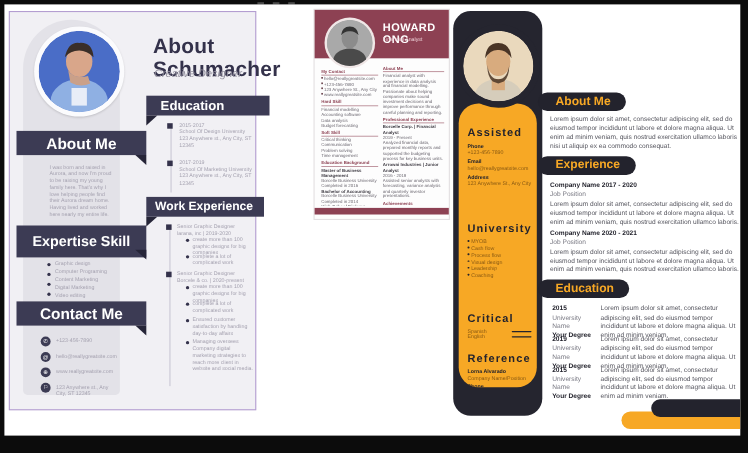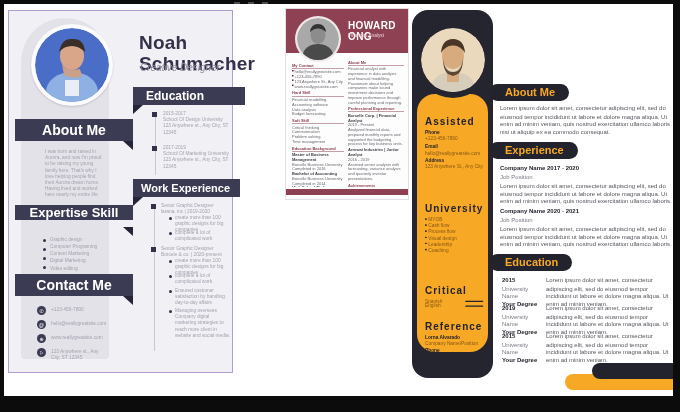--- a/index.html
+++ b/index.html
@@ -98,21 +98,21 @@
           <ellipse cx="37" cy="64" rx="26" ry="20" fill="#8fb0e3"></ellipse>
           <rect x="30" y="52" width="14" height="16" fill="#e8edf7"></rect>
           <ellipse cx="37" cy="28" rx="12" ry="14" fill="#d9a68a"></ellipse>
           <path d="M24 24 Q27 10 37 11 Q49 10 50 24 Q44 18 37 18 Q29 18 24 24 Z" fill="#3a2e28"></path>
           <path d="M27 36 Q32 44 45 41 L47 48 Q38 52 29 47 Z" fill="#caa089"></path>
         </svg>
       </div>
     </div>
 
     <div class="lname">
-      <div>Noah</div>
+      <div>About</div>
       <div>Schumacher</div>
     </div>
     <div class="lsub">Creative Designer</div>
 
     <div class="ribbon" style="left:124px;top:76px;width:99px;height:18px;font-size:12px;padding-left:13px;">Education</div>
     <div class="fold lt" style="left:124px;top:94px;"></div>
 
     <div class="vline" style="left:146px;top:102px;height:62px;"></div>
     <div class="sqbul" style="left:143px;top:101px;"></div>
     <div class="abs" style="left:154px;top:100px;width:68px;">
@@ -174,21 +174,21 @@
     <div class="abs" style="left:166px;top:297px;width:56px;">
       <div class="s60 ltxt">Managing oversees Company digital marketing strategies to reach more client in website and social media.</div>
       </div>
 
     <div class="ribbon ctr" style="left:6px;top:108px;width:118px;height:22px;font-size:14px;">About Me</div>
     <div class="fold rt" style="left:114px;top:130px;"></div>
     <div class="abs" style="left:36px;top:138px;width:58px;">
       <div class="s60 ltxt">I was born and raised in Aurora, and now I'm proud to be raising my young family here. That's why I love helping people find their Aurora dream home. Having lived and worked here nearly my entire life.</div>
     </div>
 
-    <div class="ribbon ctr" style="left:6px;top:194px;width:118px;height:15px;font-size:13px;">Expertise Skill</div>
+    <div class="ribbon ctr" style="left:6px;top:194px;width:118px;height:29px;font-size:13px;">Expertise Skill</div>
     <div class="fold rt" style="left:114px;top:216px;"></div>
     <div class="dotbul" style="left:34px;top:228px;"></div>
     <div class="dotbul" style="left:34px;top:237px;"></div>
     <div class="dotbul" style="left:34px;top:246px;"></div>
     <div class="dotbul" style="left:34px;top:255px;"></div>
     <div class="dotbul" style="left:34px;top:264px;"></div>
     <div class="abs" style="left:41px;top:225px;width:60px;">
       <div class="s60 ltxt" style="line-height:1.5;">
         <div>Graphic design</div>
         <div>Computer Programing</div>

